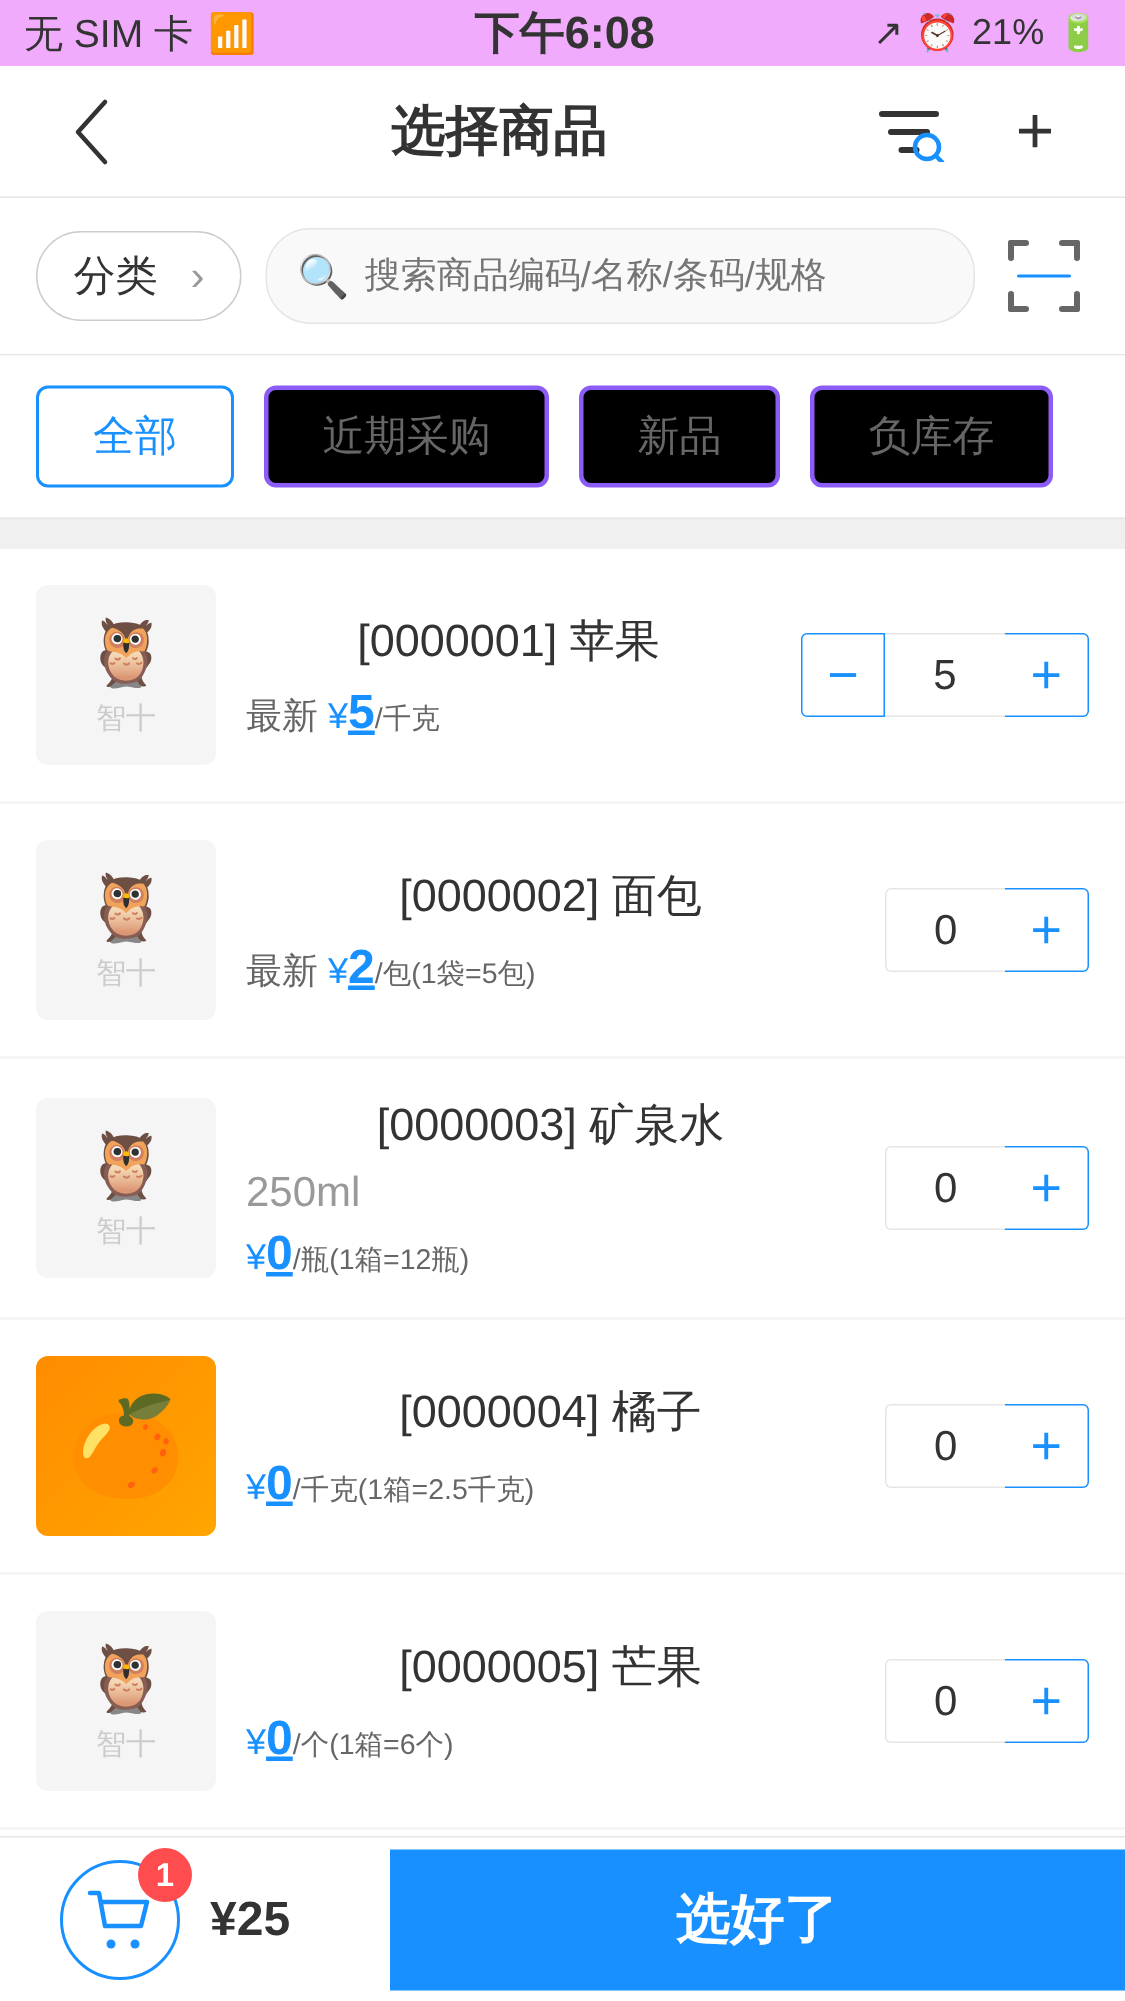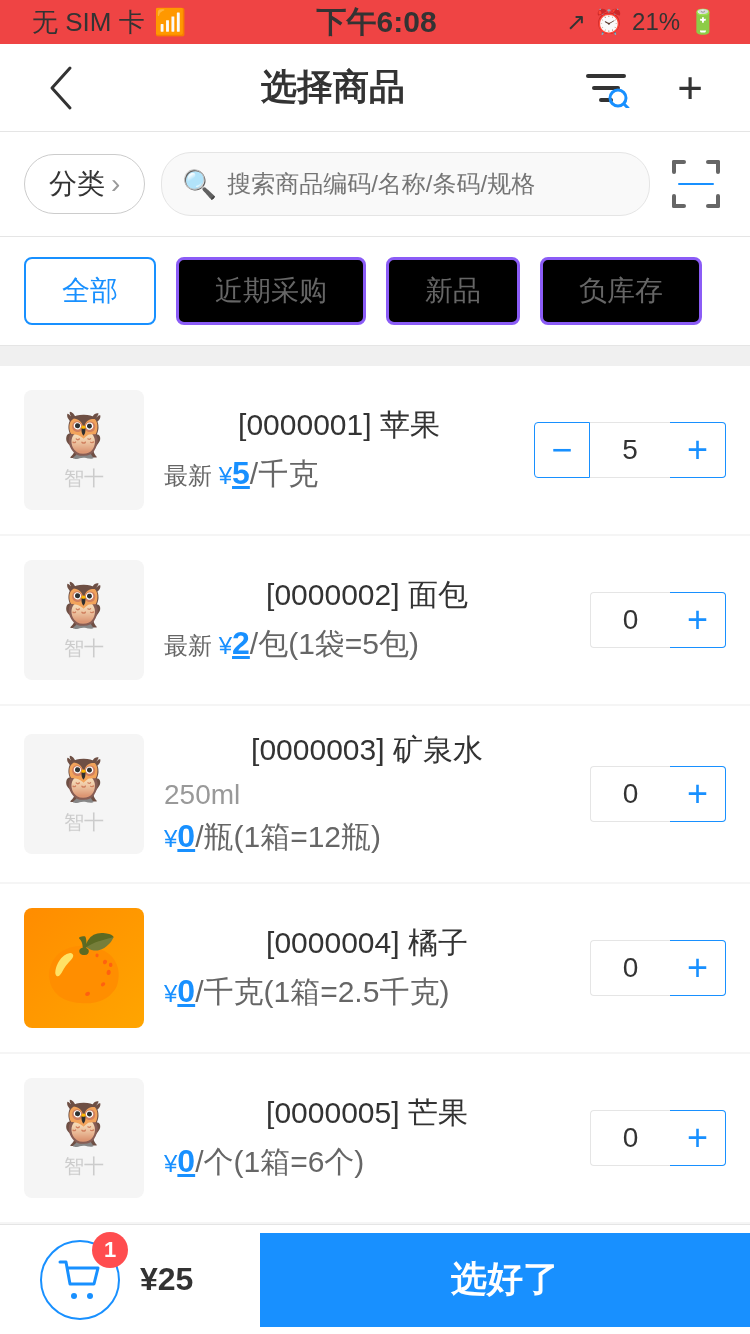--- a/index.html
+++ b/index.html
@@ -9,26 +9,26 @@
       background: #f5f5f5;
       width: 750px;
       min-height: 1334px;
       font-size: 28px;
       color: #333;
       overflow-x: hidden;
     }
 
     
     .status-bar {
-      background: #ef4444;
+      background: #f0abfc;
       height: 44px;
       display: flex;
       align-items: center;
       justify-content: space-between;
-      padding: 0 32px;
+      padding: 0 16px;
       font-size: 26px;
       font-weight: 500;
     }
     .status-left { display: flex; align-items: center; gap: 10px; }
     .status-center { font-size: 30px; font-weight: 600; }
     .status-right { display: flex; align-items: center; gap: 8px; font-size: 24px; }
 
     
     .nav-bar {
       background: #fff;
@@ -72,21 +72,21 @@
     .category-btn {
       border: 1px solid #ccc;
       border-radius: 30px;
       padding: 10px 24px;
       font-size: 28px;
       color: #333;
       white-space: nowrap;
       cursor: pointer;
       display: flex;
       align-items: center;
-      gap: 6px;
+      gap: 22px;
     }
     .search-box {
       flex: 1;
       border: 1px solid #e5e5e5;
       border-radius: 30px;
       height: 64px;
       display: flex;
       align-items: center;
       padding: 0 20px;
       background: #f9f9f9;
@@ -195,21 +195,21 @@
       color: #666;
     }
     .price-highlight {
       color: #1890ff;
       font-size: 32px;
       font-weight: bold;
       text-decoration: underline;
     }
     .price-unit {
       color: #666;
-      font-size: 30px;
+      font-size: 19px;
     }
     .yen-sym {
       font-size: 24px;
       color: #1890ff;
     }
 
     
     .qty-control {
       display: flex;
       align-items: center;

